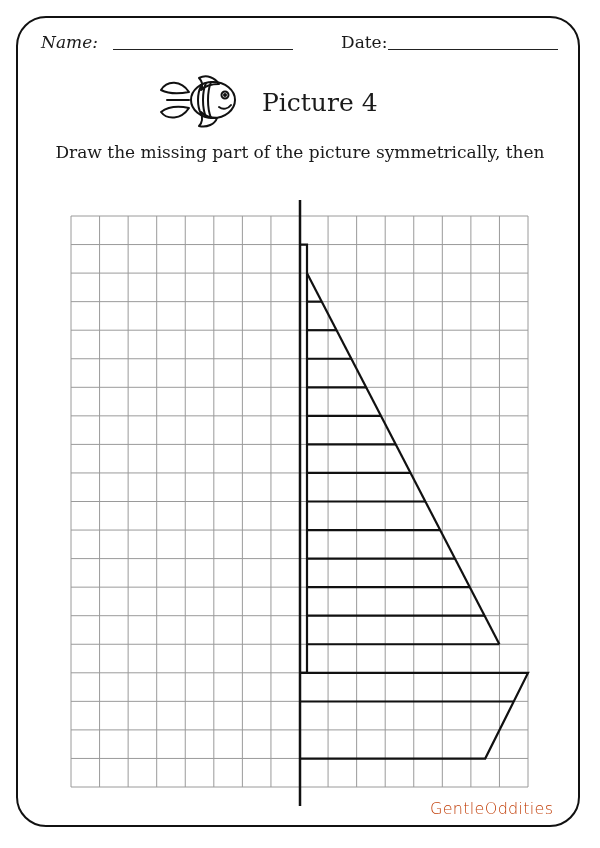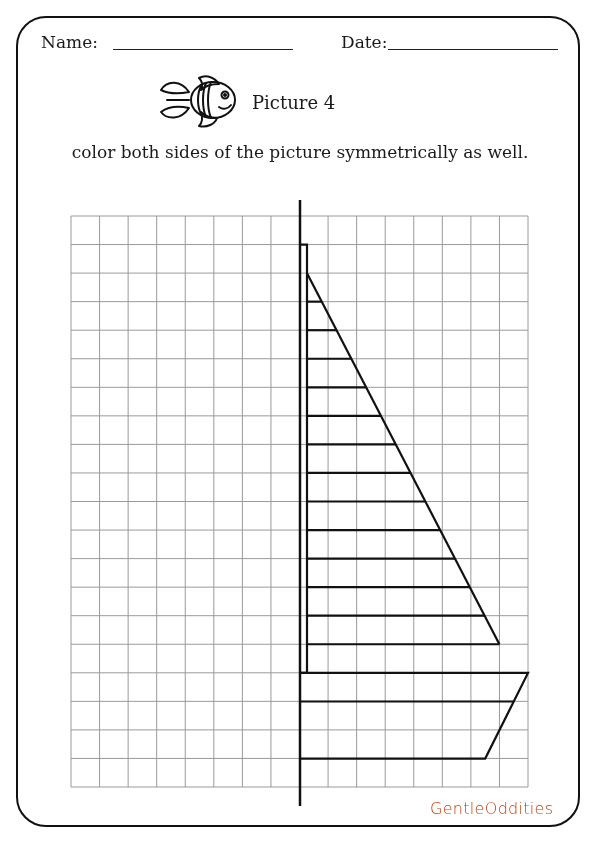--- a/index.html
+++ b/index.html
@@ -3,34 +3,34 @@
   <meta charset="utf-8">
   <style>
     html, body { margin: 0; padding: 0; background: #ffffff; }
     body { width: 600px; height: 848px; position: relative; overflow: hidden;
            font-family: "DejaVu Serif", "Liberation Serif", serif; color: #1a1a1a; }
     .page-border { position: absolute; left: 16px; top: 16px; width: 564px; height: 811px;
                    border: 2.5px solid #111; border-radius: 30px; box-sizing: border-box; }
     .field-label { position: absolute; top: 32px; font-size: 17px; line-height: 20px; }
     .field-line { position: absolute; top: 49px; height: 0; border-top: 1.5px solid #222; }
     .title-row { position: absolute; left: 157px; top: 72px; height: 60px; display: flex; align-items: center; }
-    .title-text { font-size: 18px; margin-left: 10px; letter-spacing: 0px; text-align: center; }
+    .title-text { font-size: 25px; margin-left: 20px; letter-spacing: 0px; text-align: center; }
     .instructions { position: absolute; left: 20px; width: 560px; top: 140px; text-align: center;
                     font-size: 17px; line-height: 25px; }
     .instructions div { white-space: nowrap; }
     svg.drawing { position: absolute; left: 0; top: 0; }
     .brand { position: absolute; left: 430px; top: 799px; font-family: "DejaVu Sans", "Liberation Sans", sans-serif;
              font-size: 16px; color: #c2410c; font-weight: 300; letter-spacing: 0.3px; }
   </style>
 </head>
 <body>
 
 <div class="page-border"></div>
 
-<span class="field-label" style="left:41px;">Name:</span>
+<span class="field-label" style="left:41px;font-style:italic;">Name:</span>
 <div class="field-line" style="left:113px; width:180px;"></div>
 
 <span class="field-label" style="left:341px;">Date:</span>
 <div class="field-line" style="left:388px; width:170px;"></div>
 
 <div class="title-row">
   <span>
     <svg width="85" height="60" viewBox="0 0 85 60" fill="none" stroke="#111" stroke-width="2" stroke-linejoin="round" stroke-linecap="round">
 
       <path d="M4 20 C 10 10, 24 10, 32 22 C 22 24, 12 24, 4 20 Z"></path>
@@ -51,21 +51,21 @@
       <circle cx="68" cy="25" r="3.5"></circle>
       <circle cx="68" cy="25" r="1" fill="#111"></circle>
 
       <path d="M62 37 C 66 40, 71 39, 74 35"></path>
     </svg>
   </span>
   <span class="title-text">Picture 4</span>
 </div>
 
 <div class="instructions">
-  <div>color both sides of the picture symmetrically as well.</div>
+  <div>Draw the missing part of the picture symmetrically, then</div>
 </div>
 
 <svg class="drawing" width="600" height="848" viewBox="0 0 600 848">
   <g stroke="#9a9a9a" stroke-width="1" fill="none" id="grid-group">
       <line x1="71" x2="71" y1="216" y2="787"></line>
       <line x1="99.5625" x2="99.5625" y1="216" y2="787"></line>
       <line x1="128.125" x2="128.125" y1="216" y2="787"></line>
       <line x1="156.6875" x2="156.6875" y1="216" y2="787"></line>
       <line x1="185.25" x2="185.25" y1="216" y2="787"></line>
       <line x1="213.8125" x2="213.8125" y1="216" y2="787"></line>

